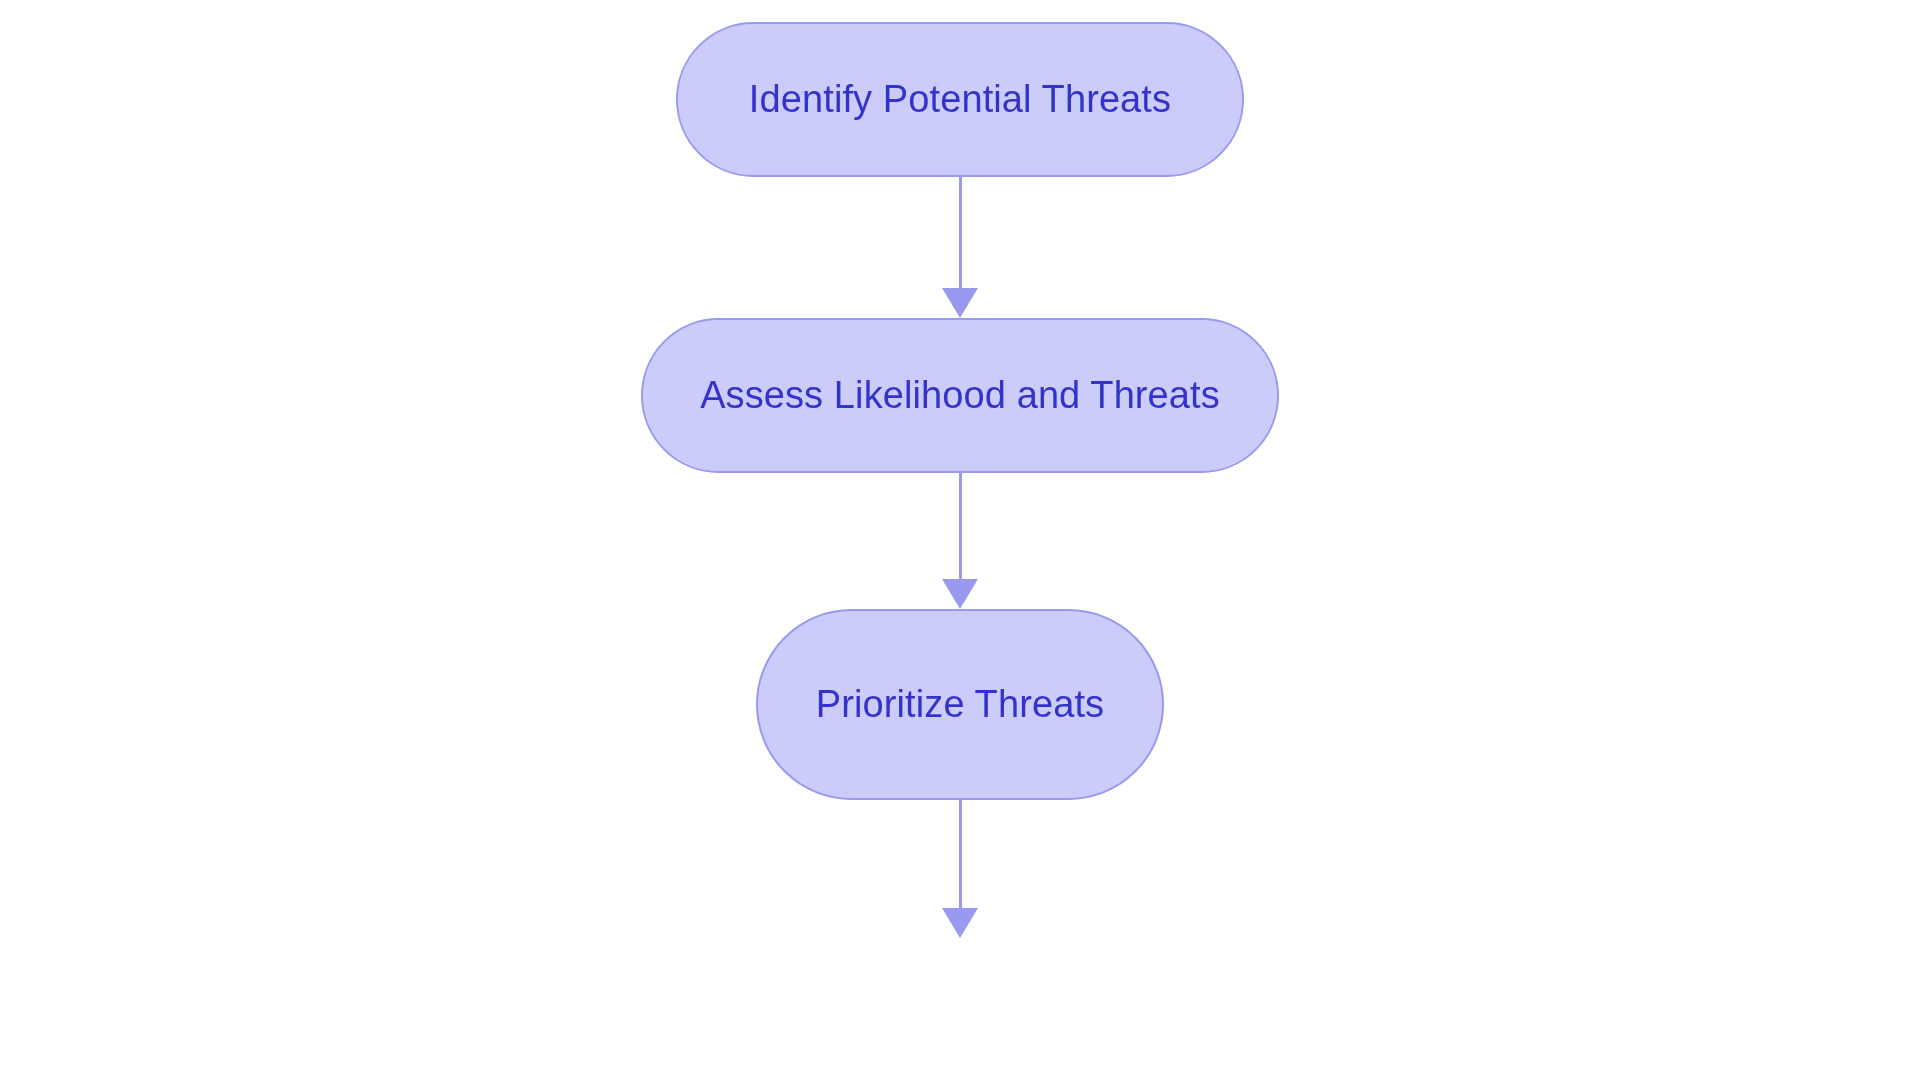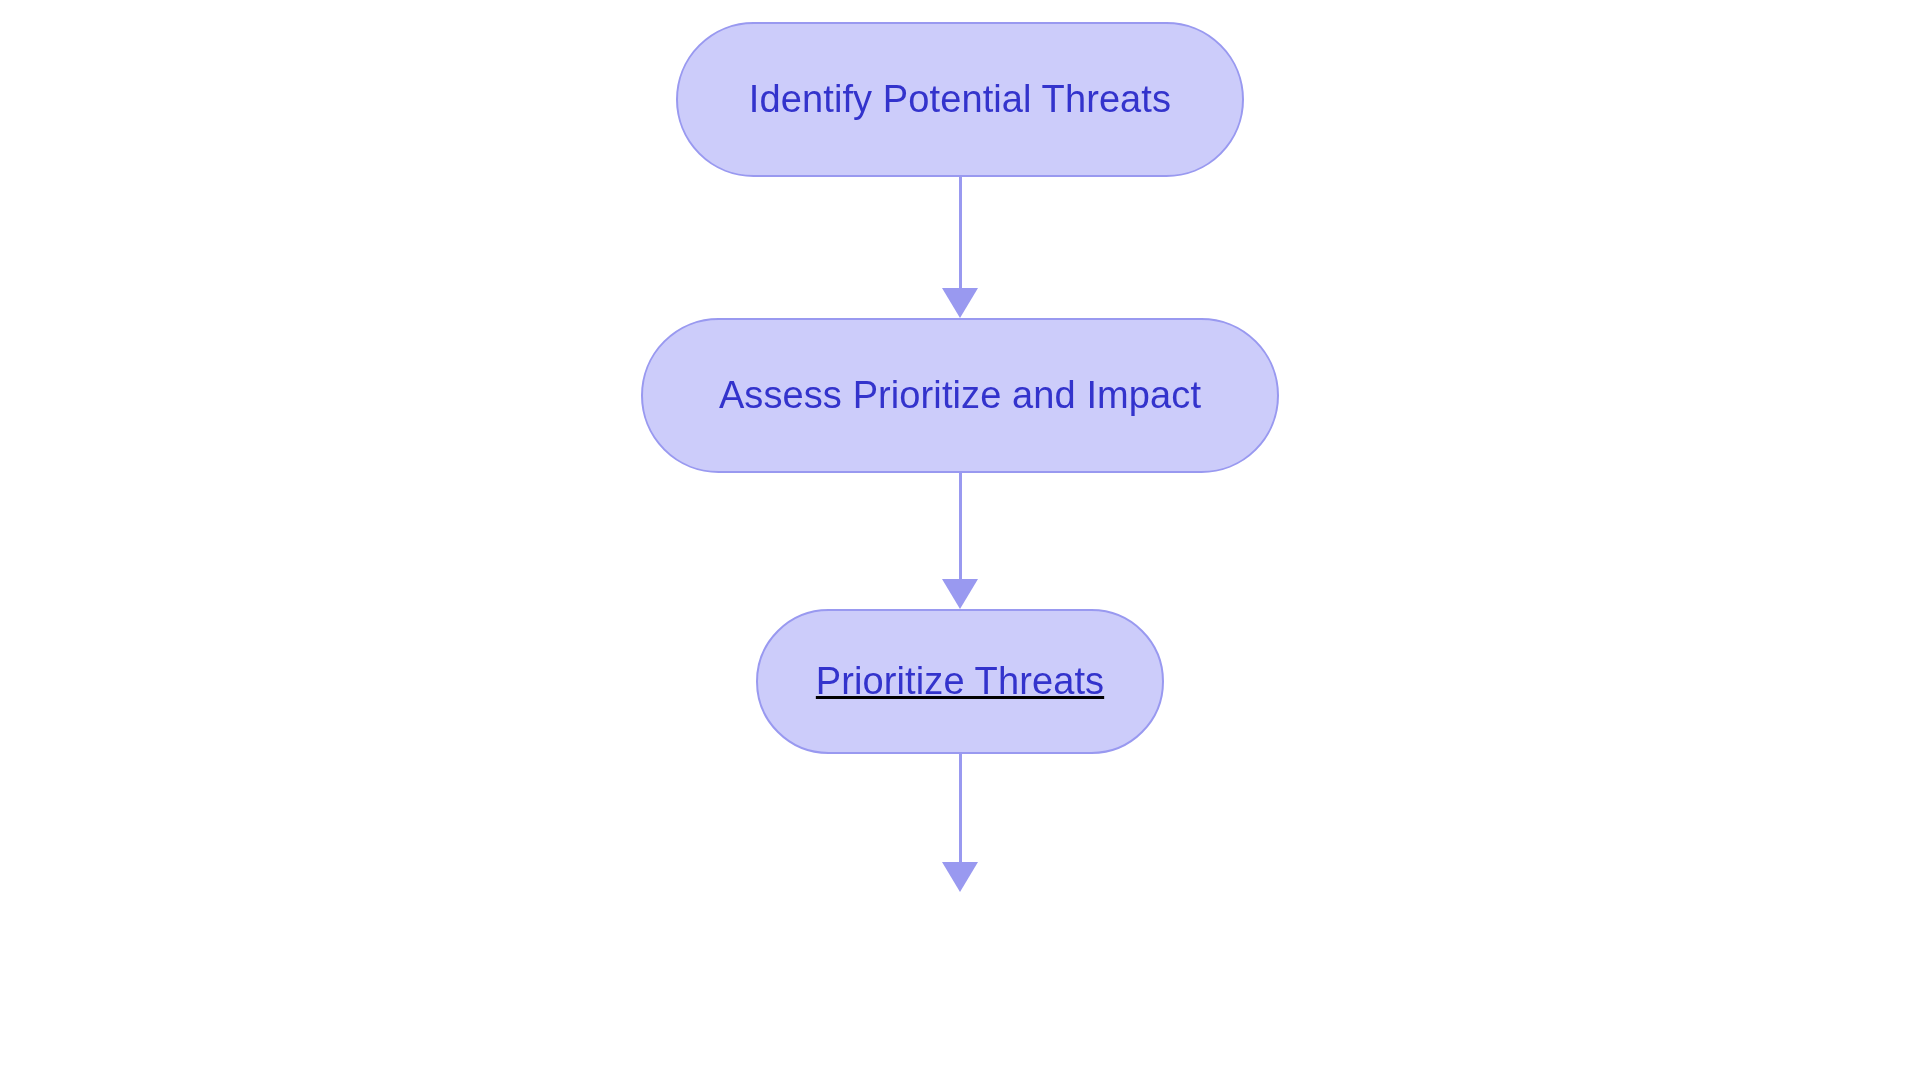--- a/index.html
+++ b/index.html
@@ -50,21 +50,21 @@
     font-weight: 400;
     letter-spacing: 0.1px;
     line-height: 1.15;
     white-space: nowrap;
     padding: 0 10px;
   }
 
   
   .node-1 { width: 568px; height: 155px; margin-top: 22px; }
   .node-2 { width: 638px; height: 155px; }
-  .node-3 { width: 408px; height: 145px; text-decoration: underline; }
+  .node-3 { width: 408px; height: 191px; }
   .node-4 { width: 463px; height: 157px; }
 
   
   .connector {
     position: relative;
     width: 40px;
     display: flex;
     flex-direction: column;
     align-items: center;
     justify-content: flex-start;
@@ -96,21 +96,21 @@
     <div class="node node-1">
       <span class="node-label">Identify Potential Threats</span>
     </div>
 
     <div class="connector conn-1">
       <div class="conn-line"></div>
       <div class="conn-head"></div>
     </div>
 
     <div class="node node-2">
-      <span class="node-label">Assess Prioritize and Impact</span>
+      <span class="node-label">Assess Likelihood and Threats</span>
     </div>
 
     <div class="connector conn-2">
       <div class="conn-line"></div>
       <div class="conn-head"></div>
     </div>
 
     <div class="node node-3">
       <span class="node-label">Prioritize Threats</span>
     </div>

